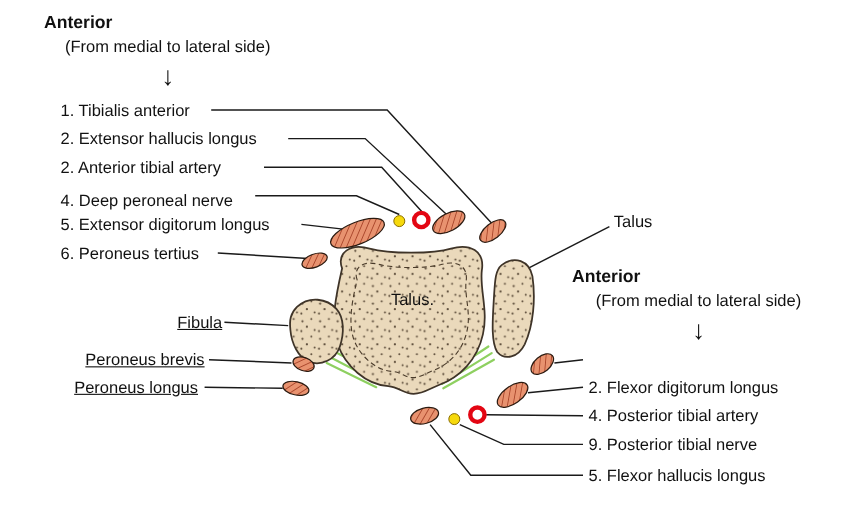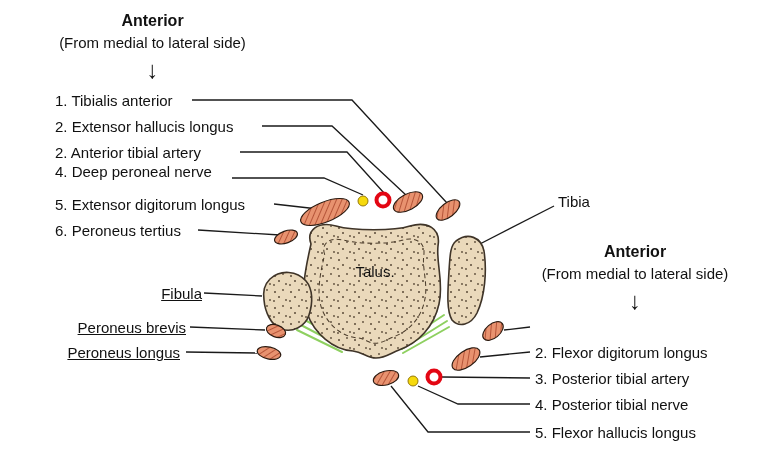--- a/index.html
+++ b/index.html
@@ -2,21 +2,21 @@
 <html><head>
 <meta charset="utf-8">
 <style>
   html,body{margin:0;padding:0;background:#fff;}
   .canvas{
     position:relative;width:768px;height:460px;background:#ffffff;
     font-family:"Liberation Sans",sans-serif;color:#111;overflow:hidden;
   }
   .diagram-svg{position:absolute;left:0;top:0;width:768px;height:460px;}
   .label{position:absolute;font-size:15px;white-space:nowrap;line-height:18px;}
-  .heading{position:absolute;font-size:16px;font-weight:bold;text-align:center;white-space:nowrap;}
+  .heading{position:absolute;font-size:16px;font-weight:bold;white-space:nowrap;}
   .subheading{position:absolute;font-size:15px;text-align:center;white-space:nowrap;}
   .arrow{position:absolute;font-size:24px;font-weight:bold;text-align:center;line-height:1;}
   .ra{text-align:right;text-decoration:underline;}
 </style>
 </head>
 <body>
 
 <div class="canvas">
 
   <svg class="diagram-svg" viewBox="0 0 768 460">
@@ -88,32 +88,32 @@
     <text x="375" y="277" text-anchor="middle" font-family="Liberation Sans, sans-serif" font-size="15" fill="#111">Talus.</text>
   </svg>
 
   <div class="heading" style="left:40px;top:12px;width:225px">Anterior</div>
   <div class="subheading" style="left:40px;top:34px;width:225px">(From medial to lateral side)</div>
   <div class="arrow" style="left:40px;top:58px;width:225px">↓</div>
 
   <div class="label" style="left:55px;top:92px">1. Tibialis anterior</div>
   <div class="label" style="left:55px;top:118px">2. Extensor hallucis longus</div>
   <div class="label" style="left:55px;top:144px">2. Anterior tibial artery</div>
-  <div class="label" style="left:55px;top:163px">4. Deep peroneal nerve</div>
+  <div class="label" style="left:55px;top:174px">4. Deep peroneal nerve</div>
   <div class="label" style="left:55px;top:196px">5. Extensor digitorum longus</div>
   <div class="label" style="left:55px;top:222px">6. Peroneus tertius</div>
 
   <div class="label ra" style="left:120px;top:285px;width:82px">Fibula</div>
   <div class="label ra" style="left:62px;top:344px;width:118px">Peroneus longus</div>
   <div class="label ra" style="left:70px;top:319px;width:116px">Peroneus brevis</div>
 
-  <div class="label" style="left:558px;top:193px">Tibia</div>
+  <div class="label" style="left:558px;top:193px">Talus</div>
 
   <div class="heading" style="left:520px;top:243px;width:230px">Anterior</div>
   <div class="subheading" style="left:520px;top:265px;width:230px">(From medial to lateral side)</div>
   <div class="arrow" style="left:520px;top:289px;width:230px">↓</div>
 
   <div class="label" style="left:535px;top:344px">2. Flexor digitorum longus</div>
-  <div class="label" style="left:535px;top:370px">3. Posterior tibial artery</div>
-  <div class="label" style="left:535px;top:396px">4. Posterior tibial nerve</div>
+  <div class="label" style="left:535px;top:370px">4. Posterior tibial artery</div>
+  <div class="label" style="left:535px;top:396px">9. Posterior tibial nerve</div>
   <div class="label" style="left:535px;top:424px">5. Flexor hallucis longus</div>
 
 </div>
 
 </body></html>

